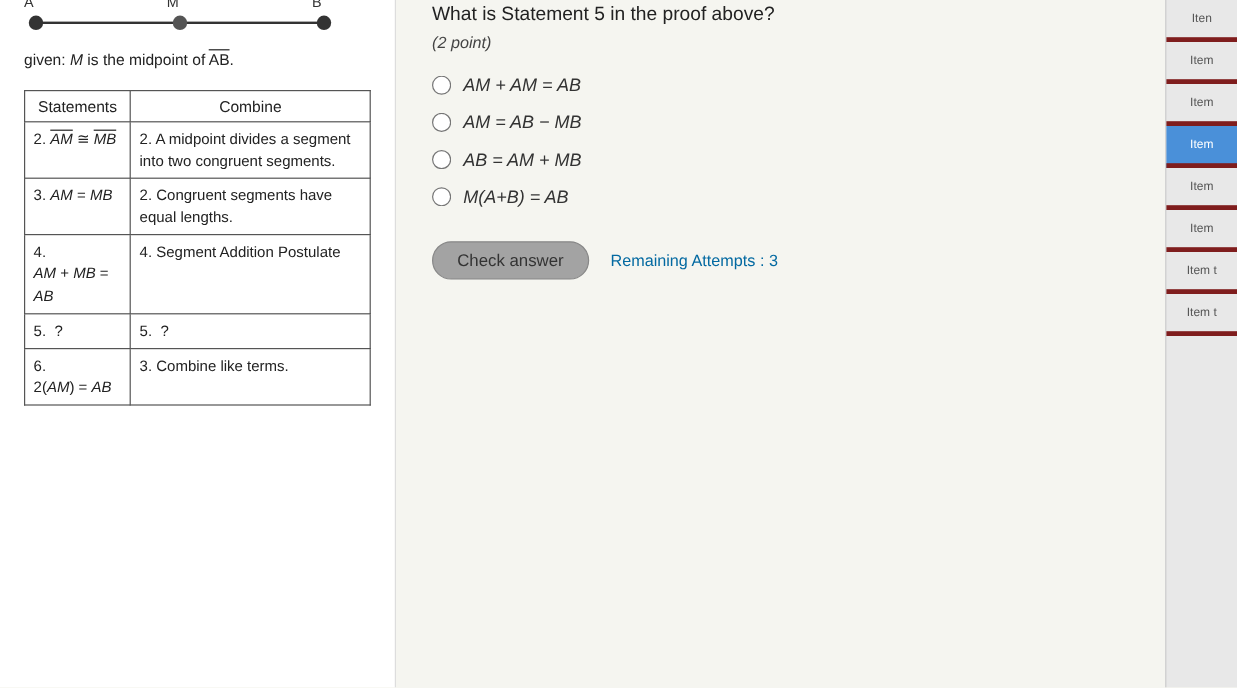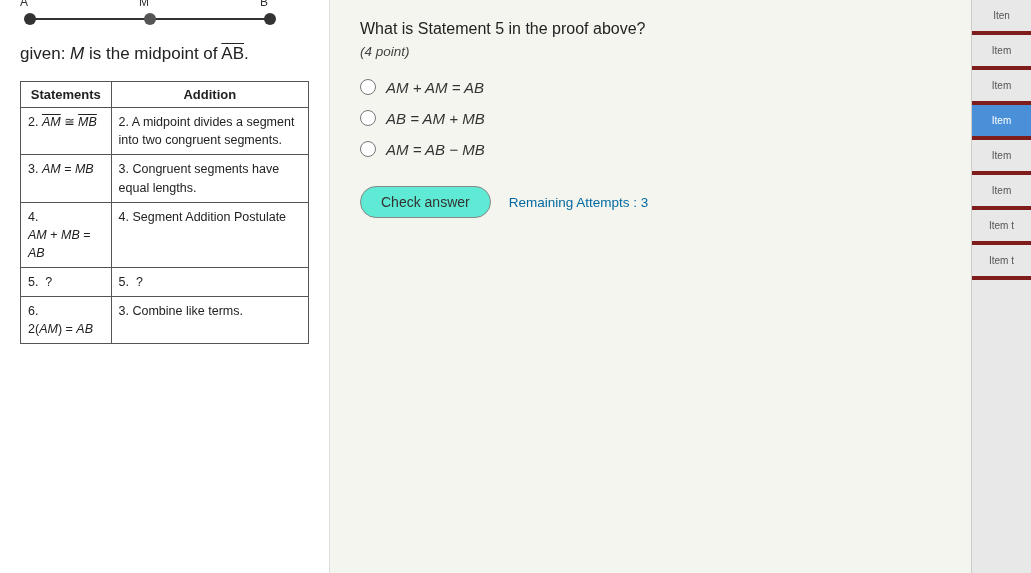--- a/index.html
+++ b/index.html
@@ -57,21 +57,21 @@
       position: absolute;
       font-size: 12px;
       top: -18px;
       transform: translateX(-50%);
       color: #333;
     }
 
     
     .given-prove {
       margin-bottom: 14px;
-      font-size: 17px;
+      font-size: 13px;
       color: #222;
       line-height: 1.6;
     }
     .given-prove .overline {
       text-decoration: overline;
     }
 
     
     .proof-table {
       width: 100%;
@@ -79,32 +79,32 @@
       font-size: 12.5px;
     }
     .proof-table th, .proof-table td {
       border: 1px solid #555;
       padding: 5px 7px;
       vertical-align: top;
       color: #222;
     }
     .proof-table th {
       background: #fff;
-      font-weight: bold;
+      font-weight: normal;
       font-size: 13px;
     }
     .proof-table td {
       line-height: 1.45;
     }
     .overline { text-decoration: overline; }
 
     
     .right-panel {
       flex: 1;
-      padding: 20px 30px;
+      padding: 4px 30px;
       background: #f5f5f0;
     }
     .question-title {
       font-size: 16px;
       color: #222;
       margin-bottom: 6px;
       font-weight: normal;
     }
     .question-points {
       font-size: 13.5px;
@@ -138,21 +138,21 @@
 
     .check-row {
       display: flex;
       align-items: center;
       gap: 18px;
       margin-top: 10px;
     }
     .check-btn {
       border: 1.5px solid #888;
       border-radius: 20px;
-      background: #5eead4;
+      background: #a3a3a3;
       padding: 7px 20px;
       font-size: 14px;
       cursor: pointer;
       color: #333;
     }
     .remaining-text {
       font-size: 13.5px;
       color: #0369a1;
     }
 
@@ -204,36 +204,36 @@
   <div class="given-prove">
     <div>
       given: <em>M</em> is the midpoint of <span class="overline">AB</span>.
     </div>
   </div>
 
   <table class="proof-table">
     <thead>
       <tr>
         <th>Statements</th>
-        <th>Addition</th>
+        <th>Combine</th>
       </tr>
     </thead>
     <tbody>
 
 
       <tr>
         <td>
           2. <span class="overline"><em>AM</em></span> ≅ <span class="overline"><em>MB</em></span>
         </td>
         <td>2. A midpoint divides a segment into two congruent segments.</td>
       </tr>
 
       <tr>
         <td>3. <em>AM</em> = <em>MB</em></td>
-        <td>3. Congruent segments have equal lengths.</td>
+        <td>2. Congruent segments have equal lengths.</td>
       </tr>
 
       <tr>
         <td>4.<br><em>AM</em> + <em>MB</em> = <em>AB</em></td>
         <td>4. Segment Addition Postulate</td>
       </tr>
 
       <tr>
         <td>5. &nbsp;?</td>
         <td>5. &nbsp;?</td>
@@ -242,39 +242,43 @@
       <tr>
         <td>6.<br>2(<em>AM</em>) = <em>AB</em></td>
         <td>3. Combine like terms.</td>
       </tr>
     </tbody>
   </table>
 </div>
 
 <div class="right-panel">
   <div class="question-title">What is Statement 5 in the proof above?</div>
-  <div class="question-points">(4 point)</div>
+  <div class="question-points">(2 point)</div>
 
   <div class="options">
 
     <label class="option">
       <input type="radio" name="statement5" style="">
       <span class="option-math"><em>AM</em> + <em>AM</em> = <em>AB</em></span>
     </label>
 
     <label class="option">
       <input type="radio" name="statement5" style="">
+      <span class="option-math"><em>AM</em> = <em>AB</em> − <em>MB</em></span>
+    </label>
+
+    <label class="option">
+      <input type="radio" name="statement5" style="">
       <span class="option-math"><em>AB</em> = <em>AM</em> + <em>MB</em></span>
     </label>
 
     <label class="option">
       <input type="radio" name="statement5" style="">
-      <span class="option-math"><em>AM</em> = <em>AB</em> − <em>MB</em></span>
+      <span class="option-math"><em>M</em>(<em>A</em>+<em>B</em>) = <em>AB</em></span>
     </label>
-
   </div>
 
   <div class="check-row">
     <button class="check-btn">Check answer</button>
     <span class="remaining-text">Remaining Attempts : 3</span>
   </div>
 </div>
 
 <div class="sidebar-items">
   <div class="sidebar-item">

